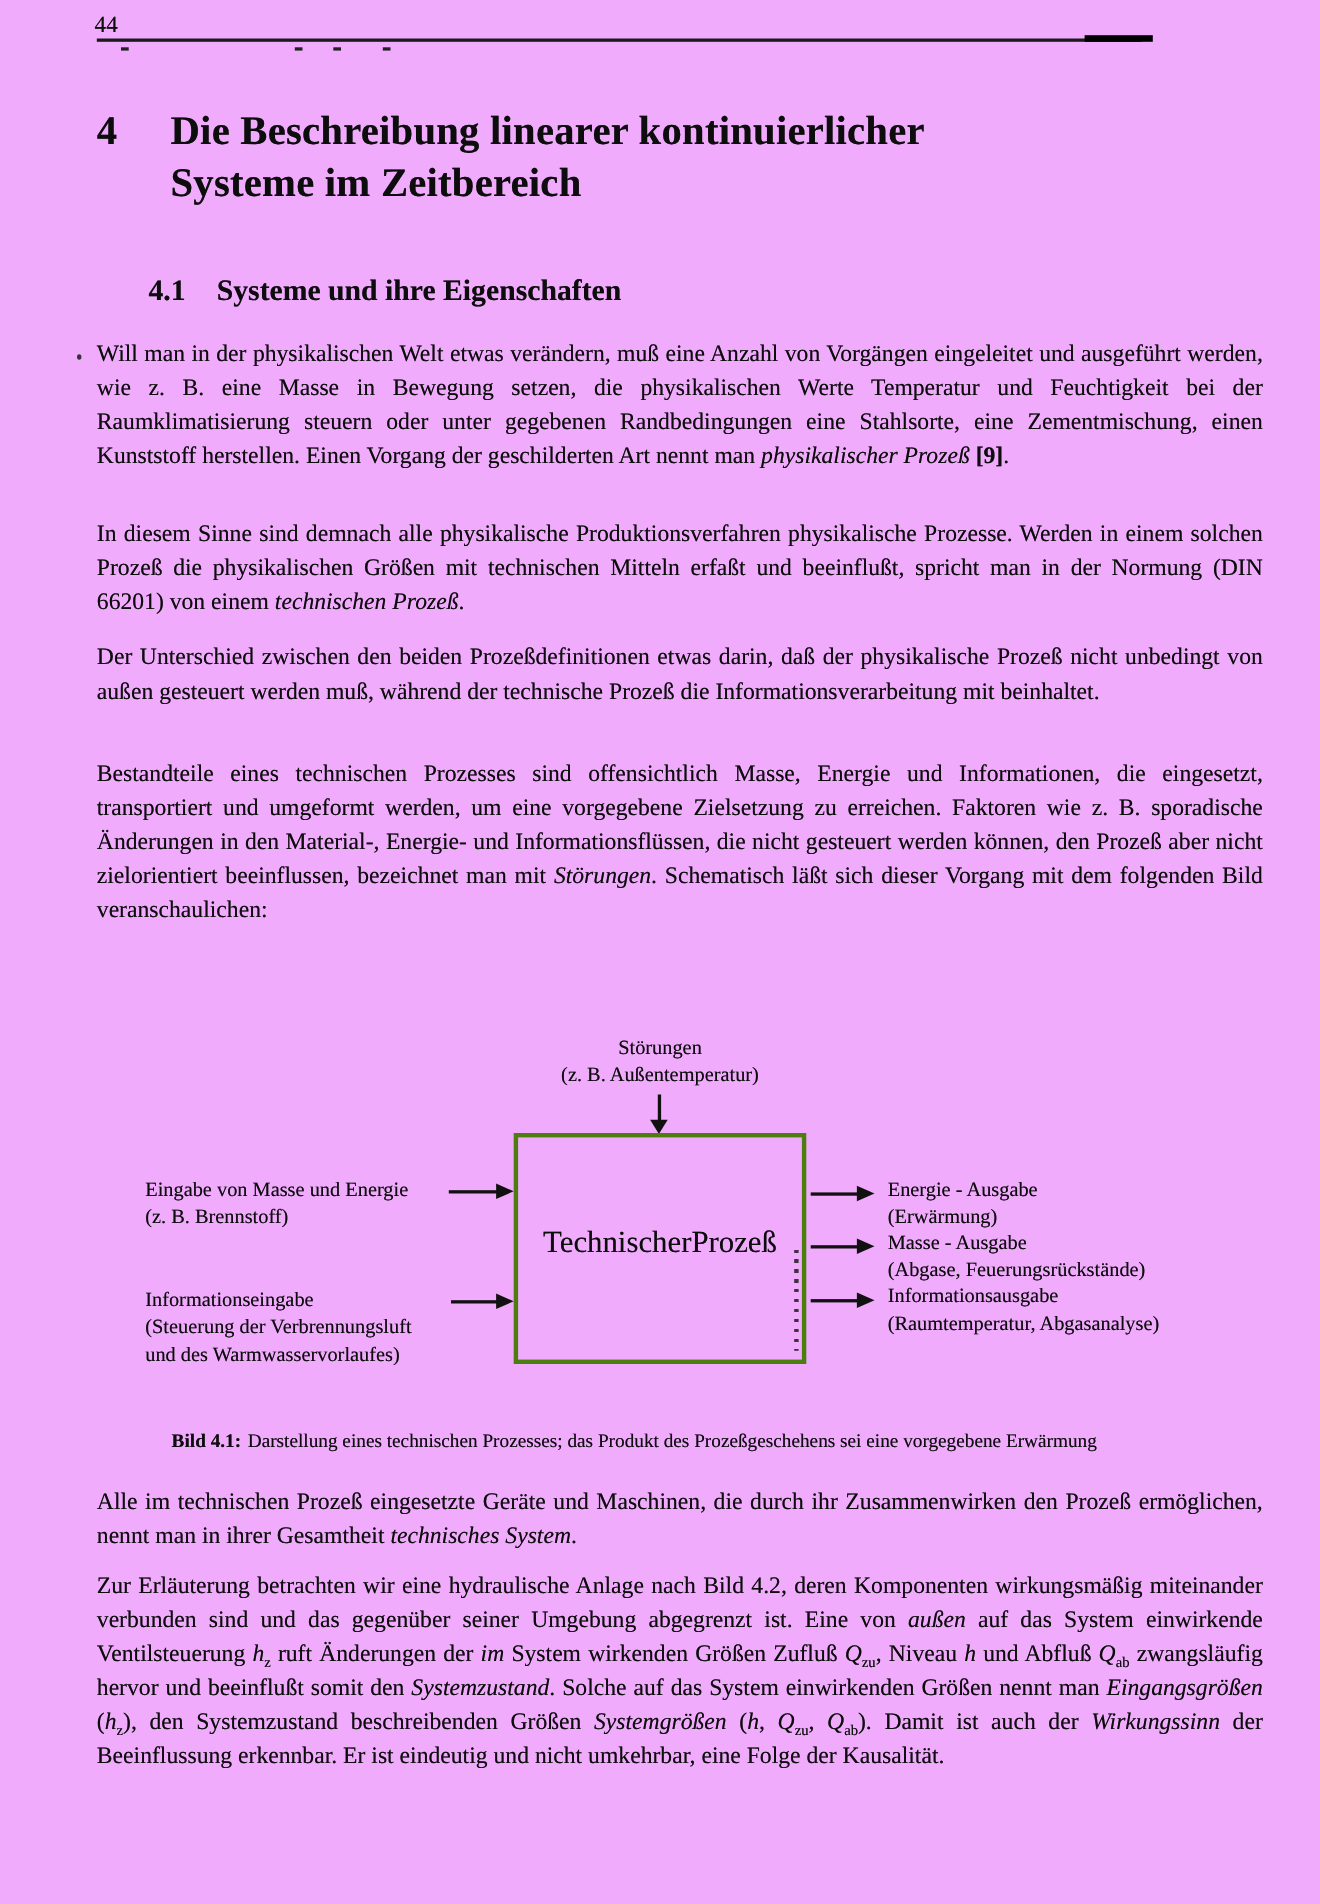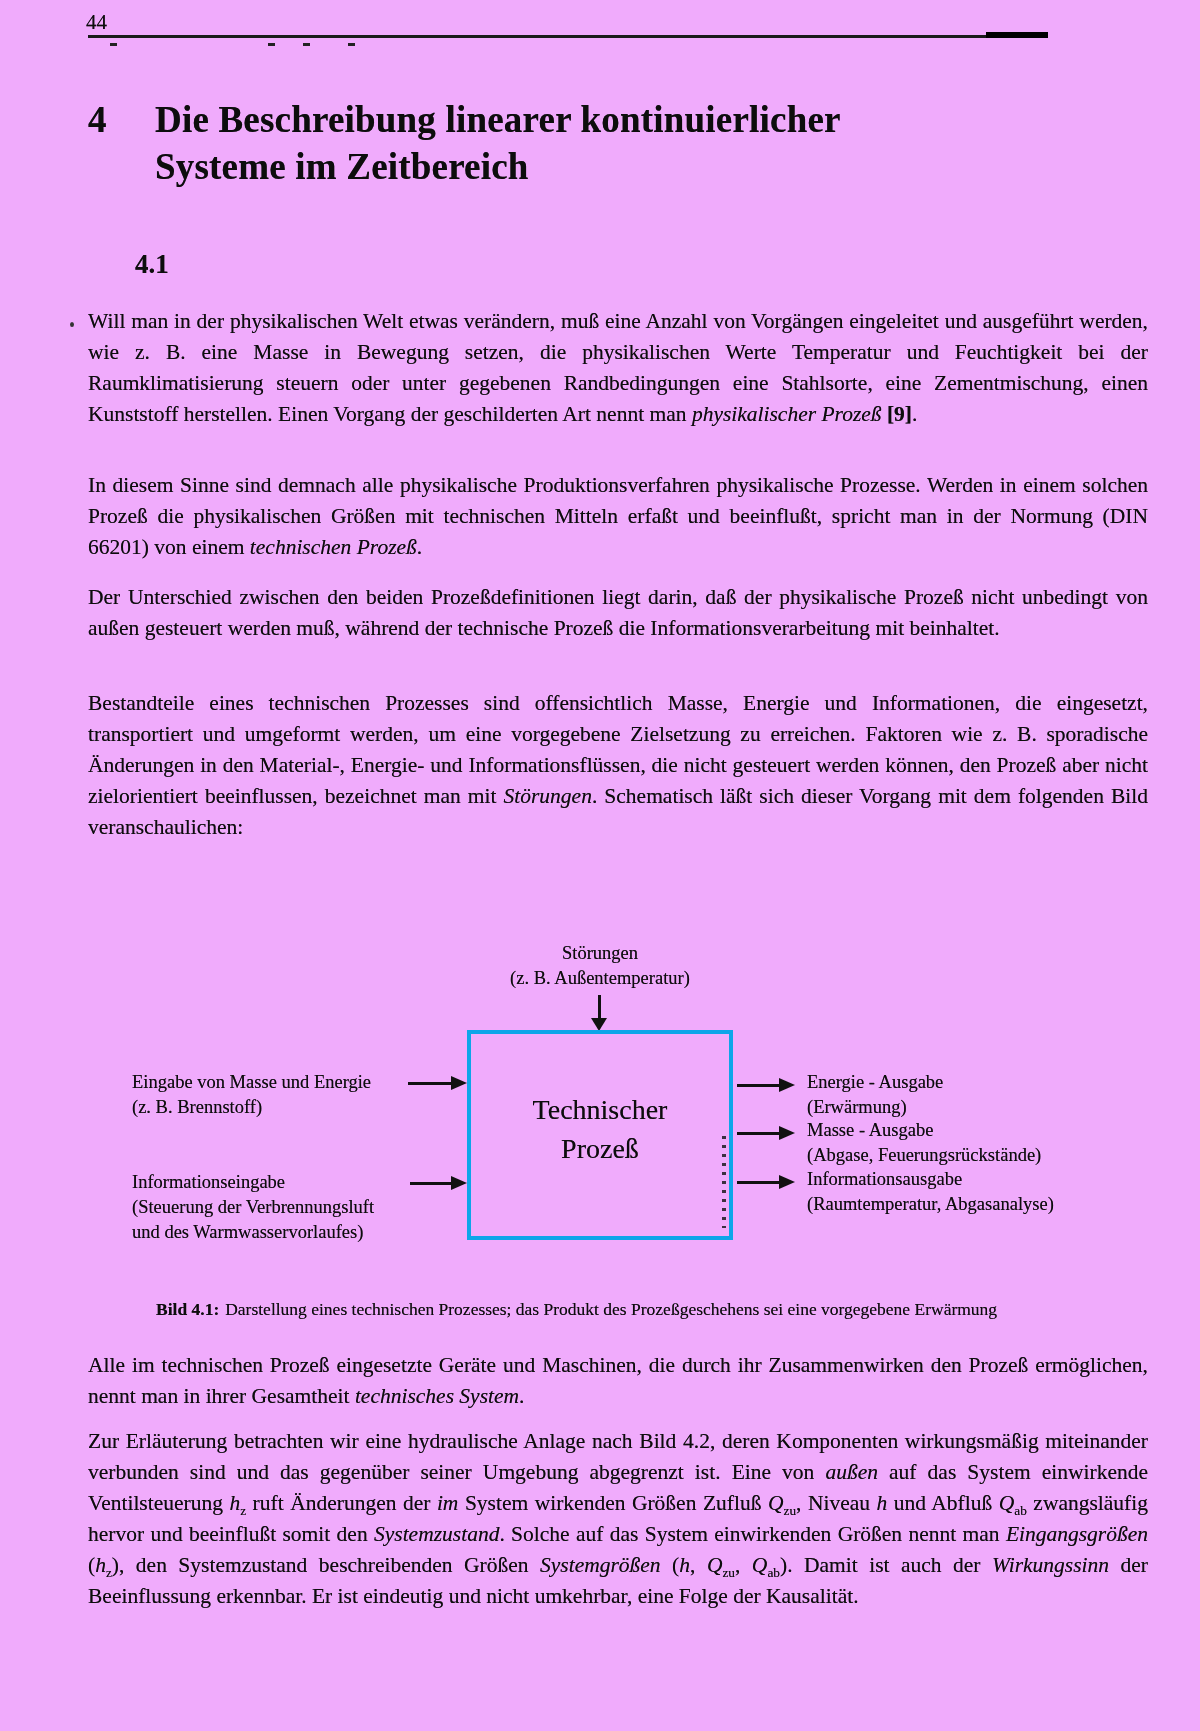--- a/index.html
+++ b/index.html
@@ -40,22 +40,22 @@
 
   
   .figure{position:absolute;left:0;top:938px;width:1200px;height:318px;font-size:18.5px;line-height:25px;}
   .fig-center{position:absolute;left:450px;width:300px;text-align:center;}
   .st-label{top:3px;}
   .st-sub{top:28px;}
   .v-line{position:absolute;left:598px;top:57px;width:3px;height:25px;background:#111;}
   .v-head{position:absolute;left:591px;top:80px;width:0;height:0;border-left:8px solid transparent;border-right:8px solid transparent;border-top:13px solid #111;}
   .proc-box{
     position:absolute;left:467px;top:92px;width:266px;height:210px;
-    border:4px solid #0ea5e9;box-sizing:border-box;
-    display:flex;flex-direction:column;align-items:center;justify-content:center;
+    border:4px solid #4d7c0f;box-sizing:border-box;
+    display:flex;flex-direction:row;align-items:center;justify-content:center;
     padding-bottom:12px;
     font-size:28px;line-height:39px;text-align:center;
   }
   .box-noise{position:absolute;left:722px;top:198px;width:4px;height:92px;
     background:repeating-linear-gradient(#111 0 3px,transparent 3px 9px);opacity:.8;}
   .h-line{position:absolute;height:2.5px;background:#111;}
   .h-head{position:absolute;width:0;height:0;border-top:7px solid transparent;border-bottom:7px solid transparent;border-left:16px solid #111;}
   .in-label-1{position:absolute;left:132px;top:132px;}
   .in-label-2{position:absolute;left:132px;top:232px;}
   .out-label{position:absolute;left:807px;}
@@ -80,25 +80,26 @@
   <div class="head-dash" style="left:303px;width:7px;"></div>
   <div class="head-dash" style="left:348px;width:7px;"></div>
   <div class="dot-artifact"></div>
 
   <h1 class="chapter">
     <span class="ch-num">4</span>
     <span class="ch-title">Die Beschreibung linearer kontinuierlicher Systeme im Zeitbereich</span>
   </h1>
   <h2 class="section">
     <span class="sec-num">4.1</span>
+    <span class="sec-title">Systeme und ihre Eigenschaften</span>
   </h2>
 
   <p class="body p1"><span>Will man in der physikalischen Welt etwas verändern, muß eine Anzahl von Vorgängen eingeleitet und ausgeführt werden, wie z. B. eine Masse in Bewegung setzen, die physikalischen Werte Temperatur und Feuchtigkeit bei der Raumklimatisierung steuern oder unter gegebenen Randbedingungen eine Stahlsorte, eine Zementmischung, einen Kunststoff herstellen. Einen Vorgang der geschilderten Art nennt man </span><span class="it">physikalischer Prozeß</span><span> </span><span class="bd">[9]</span><span>.</span></p>
   <p class="body p2"><span>In diesem Sinne sind demnach alle physikalische Produktionsverfahren physikalische Prozesse. Werden in einem solchen Prozeß die physikalischen Größen mit technischen Mitteln erfaßt und beeinflußt, spricht man in der Normung (DIN 66201) von einem </span><span class="it">technischen Prozeß</span><span>.</span></p>
-  <p class="body p3"><span>Der Unterschied zwischen den beiden Prozeßdefinitionen liegt darin, daß der physikalische Prozeß nicht unbedingt von außen gesteuert werden muß, während der technische Prozeß die Informationsverarbeitung mit beinhaltet.</span></p>
+  <p class="body p3"><span>Der Unterschied zwischen den beiden Prozeßdefinitionen etwas darin, daß der physikalische Prozeß nicht unbedingt von außen gesteuert werden muß, während der technische Prozeß die Informationsverarbeitung mit beinhaltet.</span></p>
   <p class="body p4"><span>Bestandteile eines technischen Prozesses sind offensichtlich Masse, Energie und Informationen, die eingesetzt, transportiert und umgeformt werden, um eine vorgegebene Zielsetzung zu erreichen. Faktoren wie z. B. sporadische Änderungen in den Material-, Energie- und Informationsflüssen, die nicht gesteuert werden können, den Prozeß aber nicht zielorientiert beeinflussen, bezeichnet man mit </span><span class="it">Störungen</span><span>. Schematisch läßt sich dieser Vorgang mit dem folgenden Bild veranschaulichen:</span></p>
 
   <div class="figure">
     <div class="fig-center st-label">Störungen</div>
     <div class="fig-center st-sub">(z. B. Außentemperatur)</div>
     <div class="v-line"></div>
     <div class="v-head"></div>
 
     <div class="proc-box">
       <span>Technischer</span>

